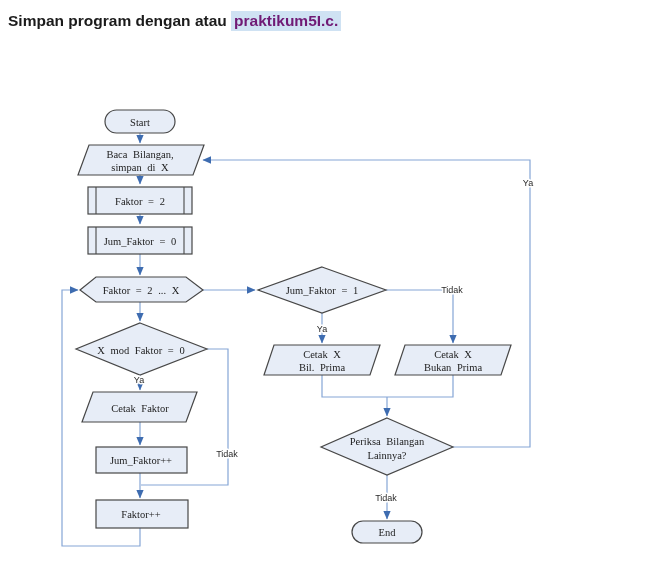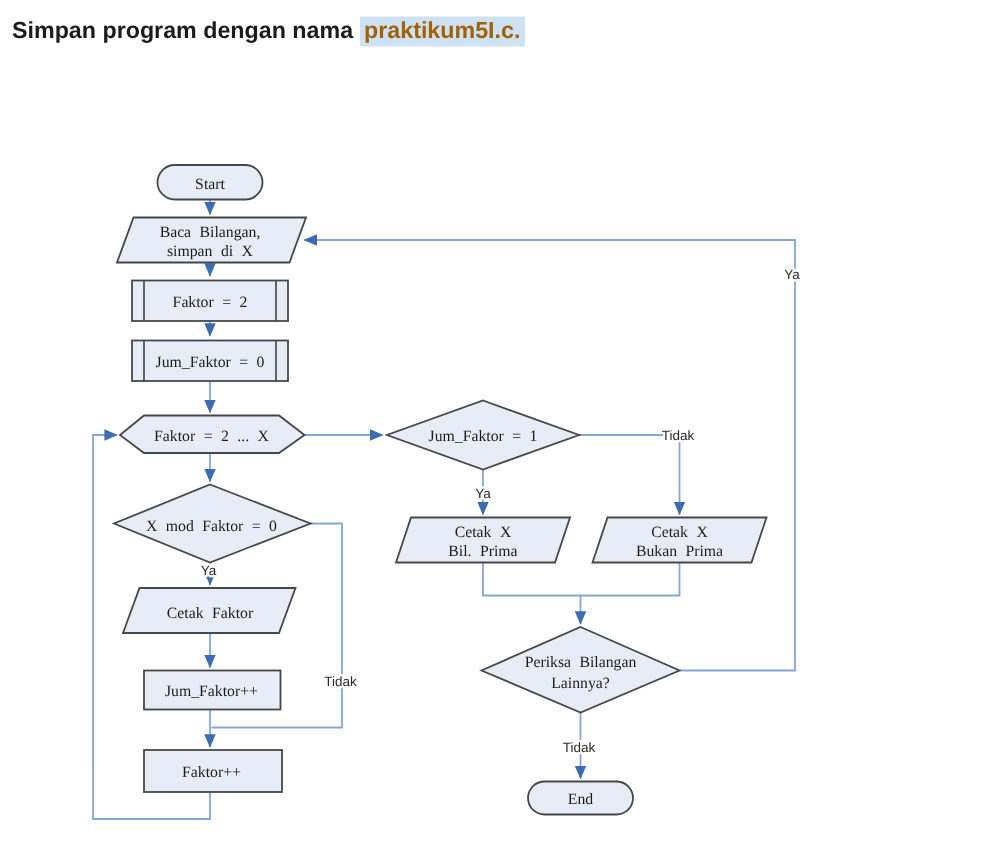--- a/index.html
+++ b/index.html
@@ -7,41 +7,41 @@
     width:663px;height:563px;position:relative;background:#ffffff;
     font-family:"Liberation Sans",sans-serif;overflow:hidden;
   }
   .instructions{
     position:absolute;left:8px;top:5px;width:648px;
     color:#1b1b1b;font-size:15.5px;line-height:26px;
   }
   .instr-line{white-space:nowrap;}
   .save-line{margin-top:3px;font-weight:bold;white-space:nowrap;}
   .filename-highlight{
-    background:#cfe2f3;color:#a16207;font-weight:bold;
+    background:#cfe2f3;color:#701a75;font-weight:bold;
     padding:1px 3px 2px 3px;
   }
   .flowchart-svg{position:absolute;left:0;top:0;}
   .shape{fill:#e7edf7;stroke:#474747;stroke-width:1.2;}
   .innerline{stroke:#474747;stroke-width:1.1;}
   .edge{fill:none;stroke:#85a6d6;stroke-width:1.2;}
   .node-text{
     font-family:"Liberation Serif","DejaVu Serif",serif;
     font-size:10.5px;fill:#1c1c1c;word-spacing:3px;
   }
   .edge-label{
     font-family:"Liberation Sans",sans-serif;font-size:9px;fill:#2a2a2a;
     paint-order:stroke;stroke:#ffffff;stroke-width:3px;stroke-linejoin:round;
   }
 </style>
 </head>
 <body>
 
 <div class="instructions">
-  <div class="save-line"><span>Simpan program dengan nama </span><span class="filename-highlight">praktikum5I.c.</span></div>
+  <div class="save-line"><span>Simpan program dengan atau </span><span class="filename-highlight">praktikum5I.c.</span></div>
 </div>
 
 <svg class="flowchart-svg" width="663" height="563" viewBox="0 0 663 563">
   <defs>
     <marker id="ah" viewBox="0 0 8 8" refX="7.5" refY="4" markerWidth="7.5" markerHeight="7.5" orient="auto">
       <path d="M0,0.6 L8,4 L0,7.4 Z" fill="#3e6cb0"></path>
     </marker>
   </defs>
 
   <g>

